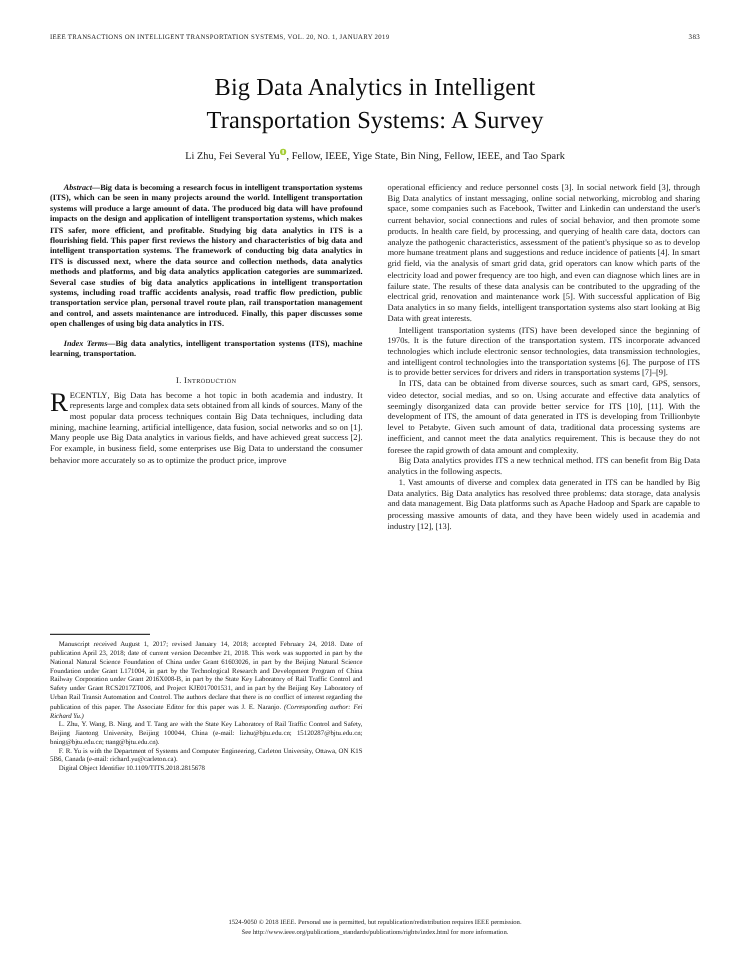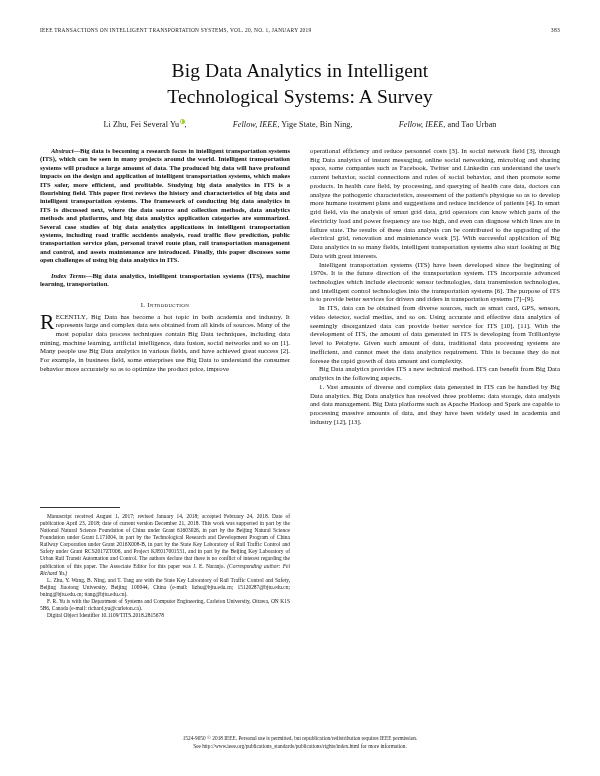--- a/index.html
+++ b/index.html
@@ -40,21 +40,21 @@
     font-weight:400;
     letter-spacing:.1px;
     color:#0d0d0d;
   }
   .authors{
     margin-top:10px;
     font-size:8.2px;
     letter-spacing:.05px;
     color:#141414;
   }
-  .authors .it{font-style:italic;margin-left:44px;}
+  .authors .it{}
   .orcid{
     display:inline-block;
     width:5px;height:5px;border-radius:50%;
     background:#a6ce39;
     position:relative;top:-2.5px;
     margin-left:.5px;
     vertical-align:baseline;
   }
   .orcid::after{
     content:"";position:absolute;left:1.4px;top:1px;
@@ -145,24 +145,24 @@
 <div class="page">
 
   <div class="runhead">
     <span class="journal">IEEE TRANSACTIONS ON INTELLIGENT TRANSPORTATION SYSTEMS, VOL. 20, NO. 1, JANUARY 2019</span>
     <span class="folio">383</span>
   </div>
 
   <div class="titleblock">
     <div class="title">
       <span>Big Data Analytics in Intelligent</span><br>
-      <span>Technological Systems: A Survey</span>
+      <span>Transportation Systems: A Survey</span>
     </div>
     <div class="authors">
-      <span>Li Zhu, Fei Several Yu</span><span class="orcid"></span><span>, </span><span class="it">Fellow, IEEE</span><span>, Yige State, Bin Ning, </span><span class="it">Fellow, IEEE</span><span>, and Tao Urban</span>
+      <span>Li Zhu, Fei Several Yu</span><span class="orcid"></span><span>, </span><span class="it">Fellow, IEEE</span><span>, Yige State, Bin Ning, </span><span class="it">Fellow, IEEE</span><span>, and Tao Spark</span>
     </div>
   </div>
 
   <div class="cols">
 
     <div class="col col-left">
 
       <p class="abs"><span class="lead">Abstract—</span><span>Big data is becoming a research focus in intelligent transportation systems (ITS), which can be seen in many projects around the world. Intelligent transportation systems will produce a large amount of data. The produced big data will have profound impacts on the design and application of intelligent transportation systems, which makes ITS safer, more efficient, and profitable. Studying big data analytics in ITS is a flourishing field. This paper first reviews the history and characteristics of big data and intelligent transportation systems. The framework of conducting big data analytics in ITS is discussed next, where the data source and collection methods, data analytics methods and platforms, and big data analytics application categories are summarized. Several case studies of big data analytics applications in intelligent transportation systems, including road traffic accidents analysis, road traffic flow prediction, public transportation service plan, personal travel route plan, rail transportation management and control, and assets maintenance are introduced. Finally, this paper discusses some open challenges of using big data analytics in ITS.</span></p>
 
       <p class="idx"><span class="lead">Index Terms—</span><span>Big data analytics, intelligent transportation systems (ITS), machine learning, transportation.</span></p>

